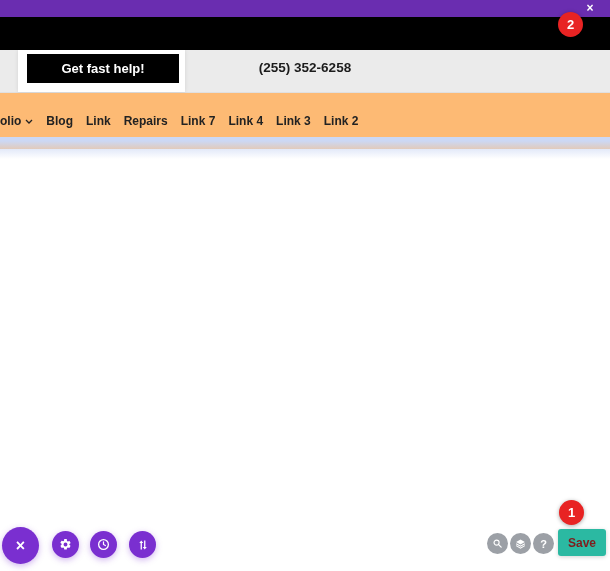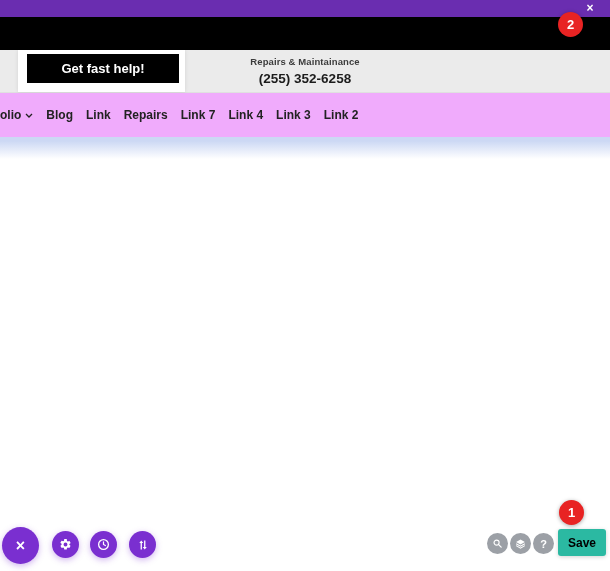--- a/index.html
+++ b/index.html
@@ -20,21 +20,21 @@
   .header-strip{position:absolute;left:0;top:50px;width:610px;height:42px;background:#ebebeb;border-bottom:1px solid #e0e0e0;}
   .cta-card{position:absolute;left:18px;top:0;width:167px;height:42px;background:#ffffff;box-shadow:0 0 4px rgba(0,0,0,0.10);}
   .cta-btn{
     position:absolute;left:9px;top:4px;width:152px;height:29px;background:#000000;border:none;
     color:#ffffff;font-size:13px;font-weight:bold;cursor:pointer;font-family:inherit;
   }
   .contact{position:absolute;left:225px;top:6px;width:160px;text-align:center;}
   .contact-title{font-size:9.5px;font-weight:bold;color:#3c3c3c;letter-spacing:0.1px;}
   .contact-phone{font-size:13.5px;font-weight:bold;color:#1c1c1c;margin-top:4px;}
   
-  .nav{position:absolute;left:0;top:93px;width:610px;height:44px;background:#f0abfc;
+  .nav{position:absolute;left:0;top:93px;width:610px;height:56px;background:#fdba74;
        display:flex;align-items:center;}
   .nav-item{display:flex;align-items:center;gap:4px;margin-right:13px;
     font-size:12px;font-weight:bold;color:#222222;white-space:nowrap;cursor:pointer;}
   .nav-item:first-child{margin-left:0;}
   .chev{display:inline-block;}
   
   .blue-fade{position:absolute;left:0;top:137px;width:610px;height:22px;
     background:linear-gradient(to bottom,#ccd8f4 0px,#ccd8f4 4px,rgba(204,216,244,0) 100%);}
   
   .fab{position:absolute;border:none;border-radius:50%;background:#7a2fd0;color:#fff;
@@ -46,21 +46,21 @@
   .fab-history{left:90px;}
   .fab-portability{left:129px;}
   
   .gbtn{position:absolute;top:533px;width:21px;height:21px;border:none;border-radius:50%;
     background:#9ca0a6;color:#fff;display:flex;align-items:center;justify-content:center;
     cursor:pointer;padding:0;font-family:inherit;}
   .gbtn-zoom{left:487px;}
   .gbtn-view{left:510px;}
   .gbtn-help{left:533px;font-size:11px;font-weight:bold;}
   .save-btn{position:absolute;left:558px;top:529px;width:48px;height:27px;border:none;
-    border-radius:3px;background:#2bb9a2;color:#000000;font-size:12px;font-weight:bold;
+    border-radius:3px;background:#2bb9a2;color:#7f1d1d;font-size:12px;font-weight:bold;
     cursor:pointer;font-family:inherit;box-shadow:0 1px 4px rgba(0,0,0,0.18);}
   
   .badge{position:absolute;width:25px;height:25px;border-radius:50%;background:#e82323;
     color:#ffffff;font-size:13px;font-weight:bold;display:flex;align-items:center;
     justify-content:center;box-shadow:0 1px 4px rgba(0,0,0,0.35);z-index:10;}
   .badge-close{left:558px;top:12px;}
   .badge-save{left:559px;top:500px;}
   svg{display:block;}
 </style>
 </head>
@@ -74,21 +74,20 @@
 
   <div class="badge badge-close">2</div>
 
   <div class="black-bar"></div>
 
   <div class="header-strip">
     <div class="cta-card">
       <button class="cta-btn">Get fast help!</button>
     </div>
     <div class="contact">
-      <div class="contact-title">Repairs &amp; Maintainance</div>
       <div class="contact-phone">(255) 352-6258</div>
     </div>
   </div>
 
   <nav class="nav">
     <span class="nav-item">
       <span>olio</span>
       <span class="chev">
         <svg width="8" height="5" viewBox="0 0 8 5">
             <polyline points="1,1 4,4 7,1" fill="none" stroke="#222" stroke-width="1.3"></polyline>

